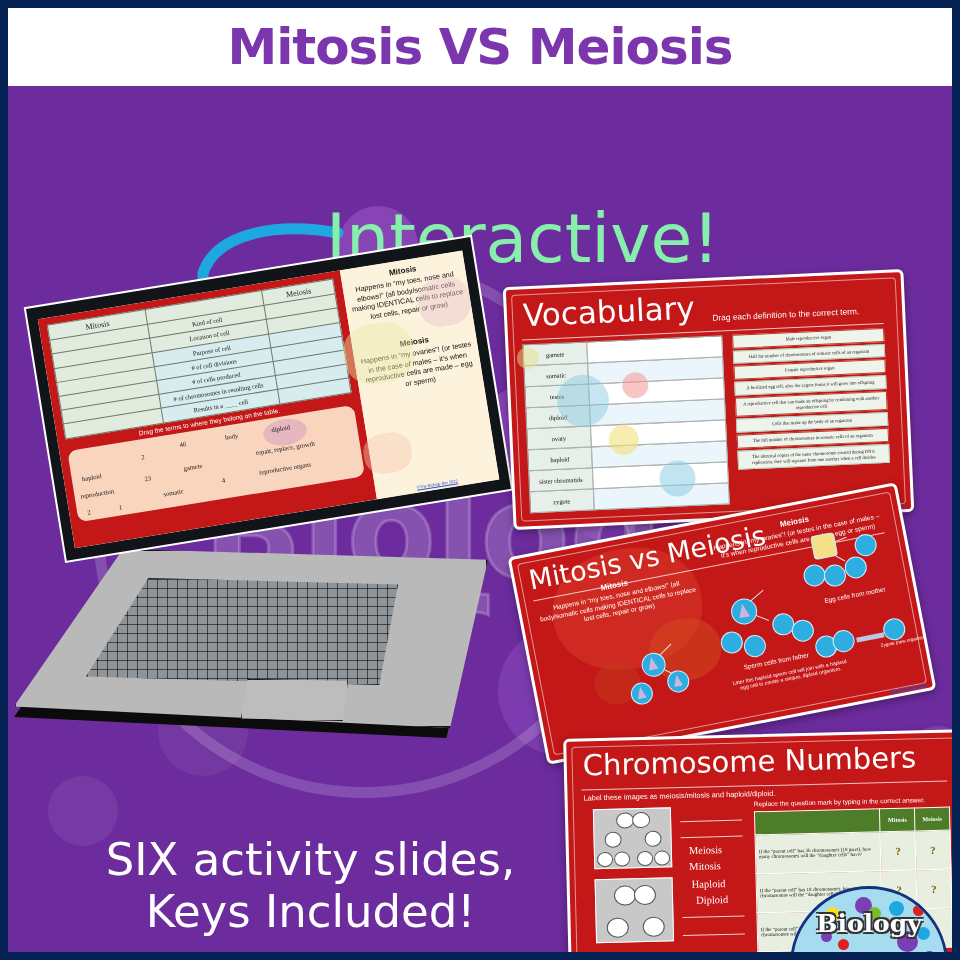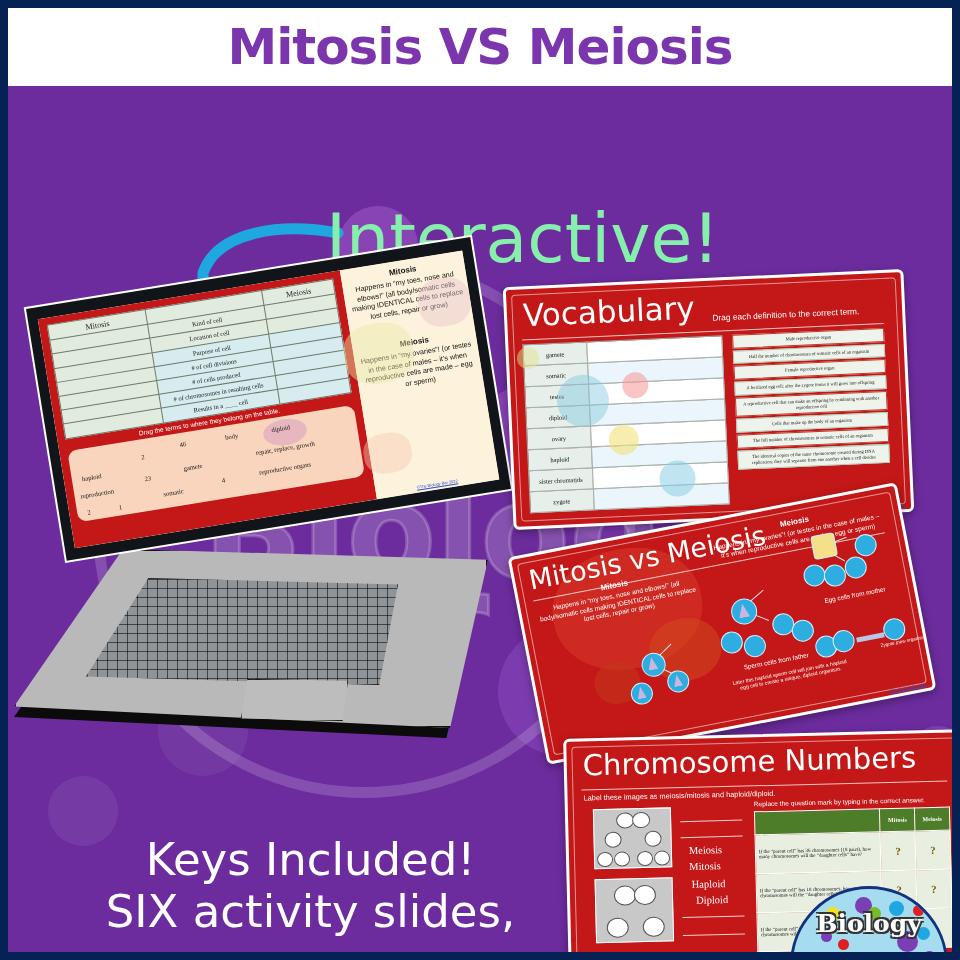--- a/index.html
+++ b/index.html
@@ -535,22 +535,22 @@
           <td>If the “parent cell” has 24 chromosomes, how many chromosomes will the “daughter cells” have?</td>
           <td class="q">?</td>
           <td class="q">?</td>
         </tr>
       </tbody>
         </table>
 
     </div>
 
     <div class="caption">
+      <div>SIX activity slides,</div>
       <div>Keys Included!</div>
-      <div>SIX activity slides,</div>
     </div>
 
     <div class="logo">
       <div class="logo-dot" style="left:62px;top:8px;width:17px;height:17px;background:#7a3fb5;"></div>
       <div class="logo-dot" style="left:96px;top:12px;width:15px;height:15px;background:#1ea7e0;"></div>
       <div class="logo-dot" style="left:120px;top:16px;width:11px;height:11px;background:#e02020;"></div>
       <div class="logo-dot" style="left:33px;top:18px;width:14px;height:14px;background:#f2e220;"></div>
       <div class="logo-dot" style="left:75px;top:18px;width:13px;height:13px;background:#79bb2a;"></div>
       <div class="logo-dot" style="left:28px;top:42px;width:11px;height:11px;background:#7a3fb5;"></div>
       <div class="logo-dot" style="left:124px;top:38px;width:13px;height:13px;background:#1ea7e0;"></div>

